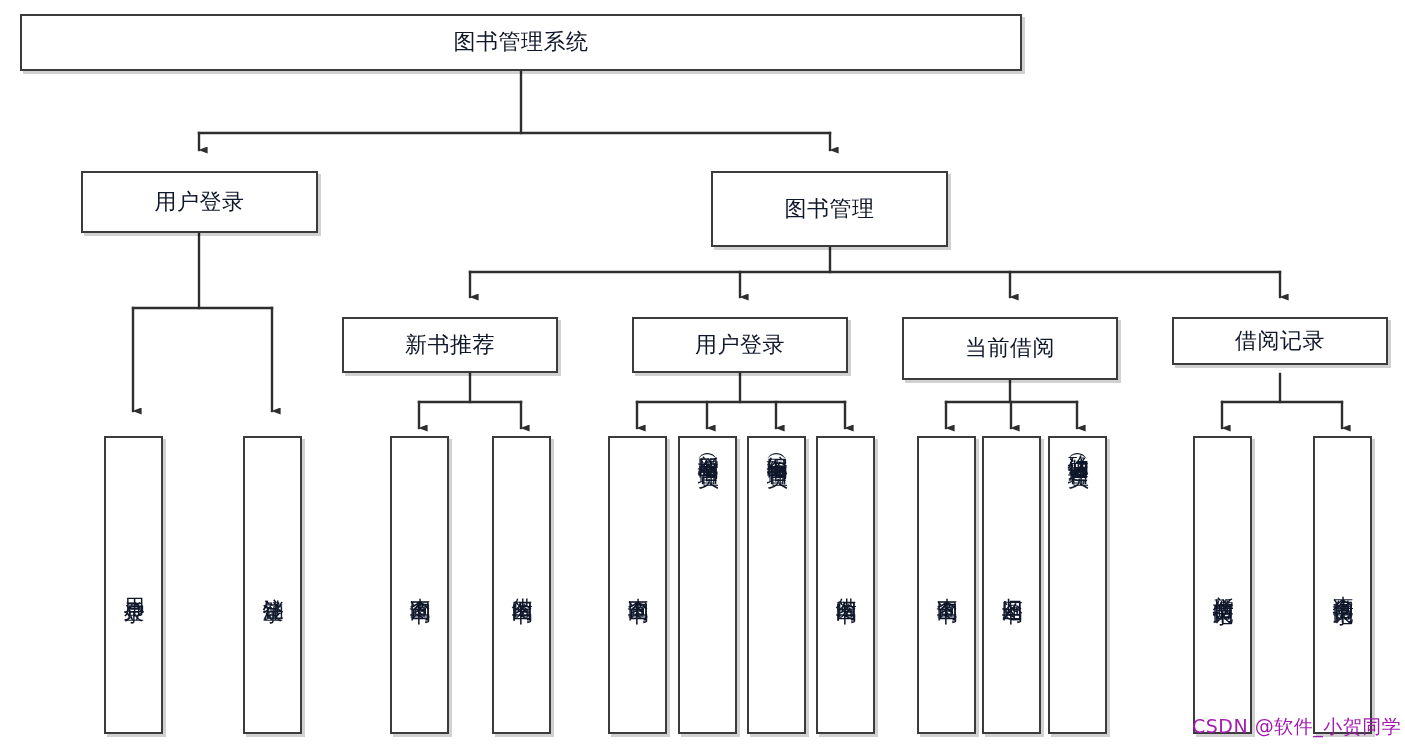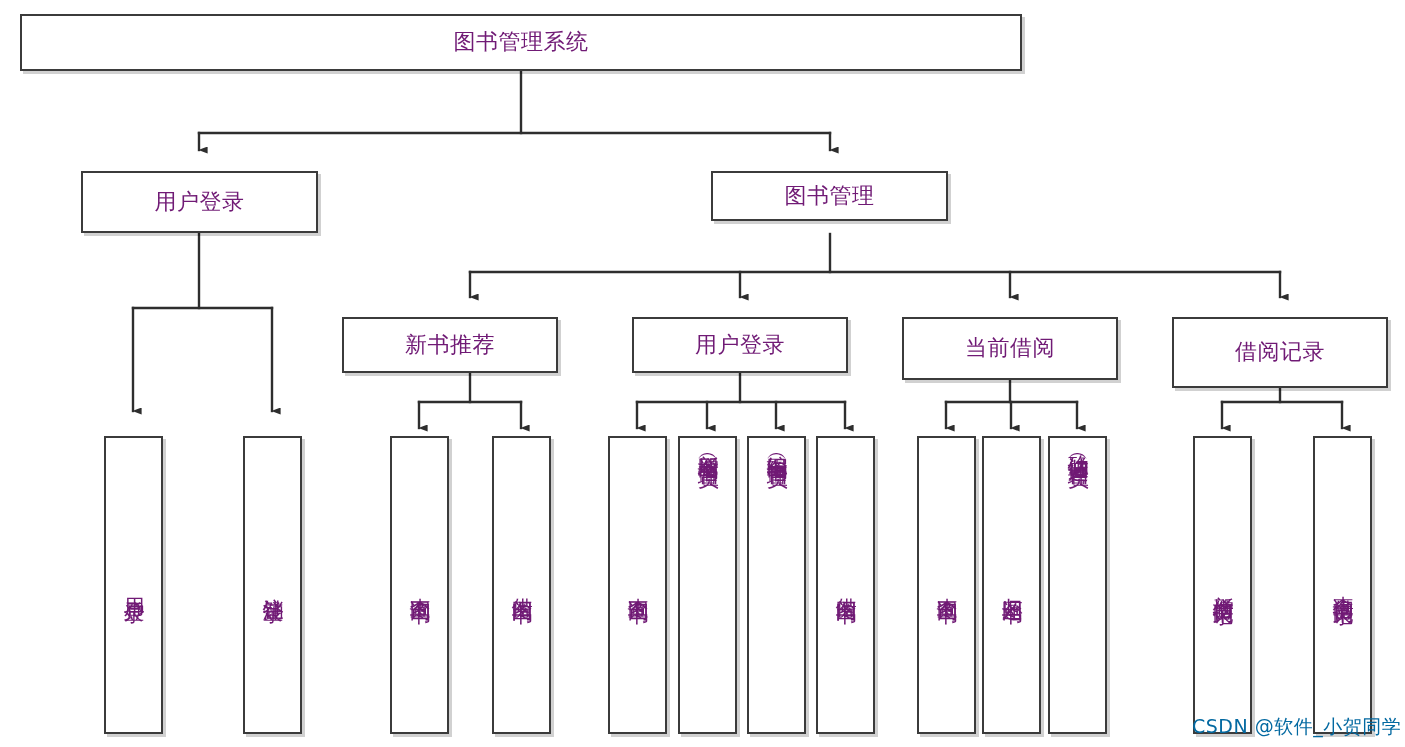--- a/index.html
+++ b/index.html
@@ -31,36 +31,36 @@
     box-sizing: border-box;
     background: #ffffff;
     border: 2px solid #3b3b3b;
     box-shadow: 3px 3px 0 0 rgba(0,0,0,0.18);
     display: flex;
     align-items: center;
     justify-content: center;
     overflow: hidden;
   }
   .node-label {
-    color: #701a75;
+    color: #0f172a;
     font-size: 22px;
     line-height: 1.22;
     letter-spacing: 0.5px;
     white-space: nowrap;
     text-align: center;
   }
   .node-label.vertical {
     writing-mode: vertical-rl;
     text-orientation: upright;
     letter-spacing: 2px;
     font-size: 21px;
   }
   .watermark {
     position: absolute;
-    color: #0369a1;
+    color: #a21caf;
     font-size: 19px;
     white-space: nowrap;
     letter-spacing: 0.5px;
     pointer-events: none;
   }
 </style>
 </head>
 <body>
 
 <div id="diagram-root">
@@ -116,37 +116,37 @@
   </svg>
 
   <div class="node-box" style="left:20px; top:14px; width:1002px; height:57px;">
     <span class="node-label">图书管理系统</span>
   </div>
 
   <div class="node-box" style="left:81px; top:171px; width:237px; height:62px;">
     <span class="node-label">用户登录</span>
   </div>
 
-  <div class="node-box" style="left:711px; top:171px; width:237px; height:50px;">
+  <div class="node-box" style="left:711px; top:171px; width:237px; height:76px;">
     <span class="node-label">图书管理</span>
   </div>
 
   <div class="node-box" style="left:342px; top:317px; width:216px; height:56px;">
     <span class="node-label">新书推荐</span>
   </div>
 
   <div class="node-box" style="left:632px; top:317px; width:216px; height:56px;">
     <span class="node-label">用户登录</span>
   </div>
 
   <div class="node-box" style="left:902px; top:317px; width:216px; height:63px;">
     <span class="node-label">当前借阅</span>
   </div>
 
-  <div class="node-box" style="left:1172px; top:317px; width:216px; height:71px;">
+  <div class="node-box" style="left:1172px; top:317px; width:216px; height:48px;">
     <span class="node-label">借阅记录</span>
   </div>
 
   <div class="node-box" style="left:104px; top:436px; width:59px; height:298px; align-items:center;">
     <span class="node-label vertical">用户登录</span>
   </div>
 
   <div class="node-box" style="left:243px; top:436px; width:59px; height:298px; align-items:center;">
     <span class="node-label vertical">注销登录</span>
   </div>

